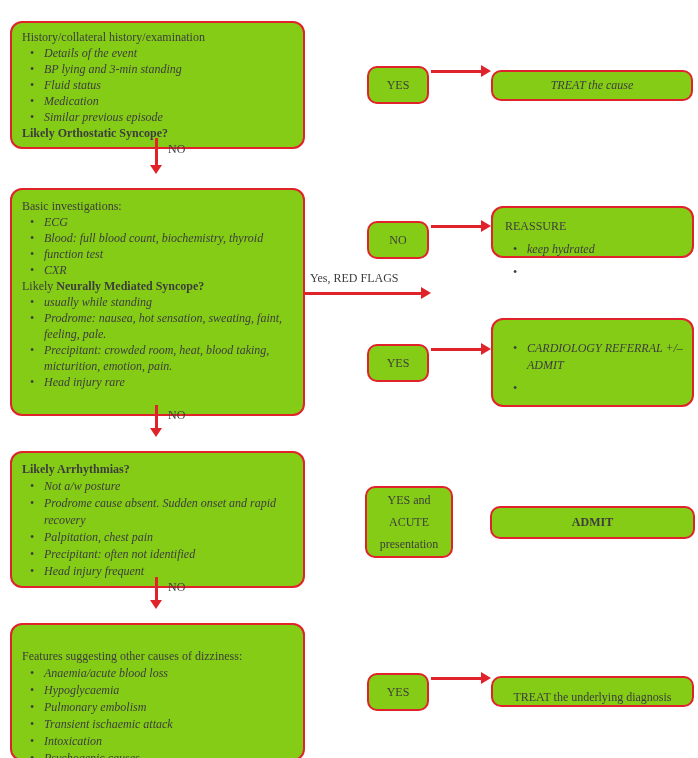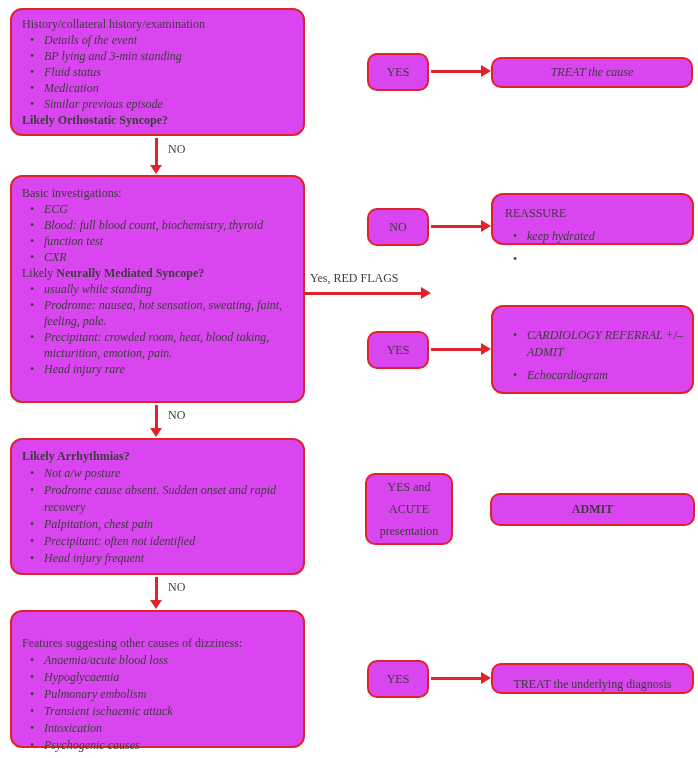--- a/index.html
+++ b/index.html
@@ -3,21 +3,21 @@
 <meta charset="utf-8">
 <style>
   html,body { margin:0; padding:0; background:#ffffff; }
   .canvas {
     position:relative; width:698px; height:758px;
     font-family:"Liberation Serif", serif;
     font-size:12px; color:#3d3d3d; overflow:hidden;
   }
   .box {
     position:absolute; box-sizing:border-box;
-    background:#d946ef; border:2px solid #e0222a; border-radius:12px;
+    background:#84cc16; border:2px solid #e0222a; border-radius:12px;margin-top:13px;
   }
   .main { padding:6px 10px 4px 10px; }
   .lh16 { line-height:16px; }
   .lh17 { line-height:17px; }
   .small {
     border-radius:10px; display:flex; align-items:center; justify-content:center;
     text-align:center;
   }
   .pill {
     border-radius:10px; display:flex; align-items:center; justify-content:center;
@@ -151,21 +151,20 @@
   </div>
   <div class="hshaft" style="left:431px; top:348px; width:50px;"></div>
   <div class="hhead" style="left:481px; top:343px;"></div>
   <div class="box gap6" style="left:491px; top:305px; width:203px; height:89px; padding:14px 8px 4px 12px; line-height:17px;">
     <div class="bullet">
       <span class="dot">•</span>
       <span class="btext">CARDIOLOGY REFERRAL +/– ADMIT</span>
     </div>
     <div class="bullet">
       <span class="dot">•</span>
-      <span class="btext">Echocardiogram</span>
     </div>
   </div>
 
   <div class="vshaft" style="left:155px; top:405px; height:23px;"></div>
   <div class="vhead" style="left:150px; top:428px;"></div>
   <div class="flabel" style="left:168px; top:408px;">NO</div>
 
   <div class="box main lh17" style="left:10px; top:438px; width:295px; height:137px; padding-top:8px;">
     <div class="bold">Likely Arrhythmias?</div>
     <div class="bullet">

